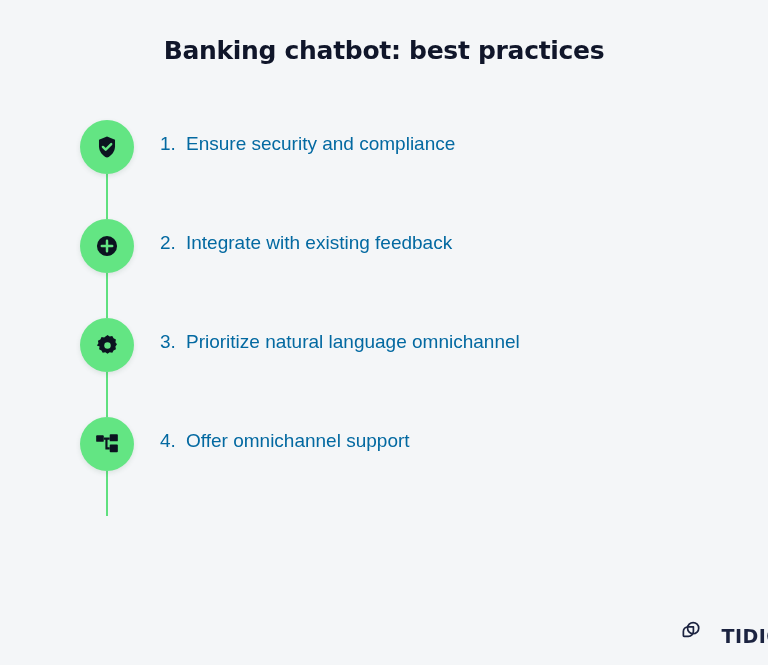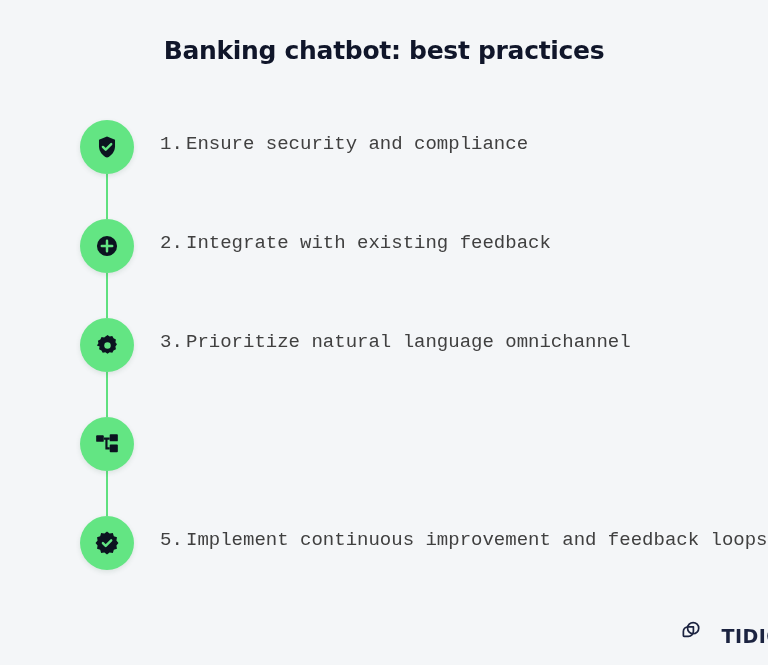--- a/index.html
+++ b/index.html
@@ -68,23 +68,23 @@
     justify-content: center;
     box-shadow: 0 2px 5px rgba(40, 90, 60, 0.12);
   }
   .bullet svg {
     display: block;
   }
   .step-text {
     position: absolute;
     left: 160px;
     top: 13px;
-    font-family: Liberation Mono, monospace;
+    font-family: Liberation Sans, sans-serif;
     font-size: 19px;
-    color: #404040;
+    color: #0369a1;
     white-space: nowrap;
   }
   .step-num {
     display: inline-block;
     width: 26px;
   }
 
   
   .logo {
     position: absolute;
@@ -164,35 +164,25 @@
       <div class="bullet">
         <span>
           <svg width="26" height="26" viewBox="0 0 24 24">
             <rect x="2" y="4" width="7" height="6" rx="0.8" fill="#0c1320"></rect>
             <rect x="14.5" y="3" width="7.5" height="6.5" rx="0.8" fill="#0c1320"></rect>
             <rect x="14.5" y="12.5" width="7.5" height="7" rx="0.8" fill="#0c1320"></rect>
             <path d="M9 7h5.5M11.5 7v9h3" stroke="#0c1320" stroke-width="2" fill="none"></path>
           </svg>
         </span>
       </div>
+      <div class="step-text">
+        <span class="step-num">4.</span><span>Offer omnichannel support</span>
+      </div>
     </div>
 
-    <div class="step">
-      <div class="bullet">
-        <span>
-          <svg width="26" height="26" viewBox="0 0 24 24">
-            <path d="M12 1.4l2.4 1.9 3-.5.9 2.9 2.9.9-.5 3 1.9 2.4-1.9 2.4.5 3-2.9.9-.9 2.9-3-.5-2.4 1.9-2.4-1.9-3 .5-.9-2.9-2.9-.9.5-3L1.4 12l1.9-2.4-.5-3 2.9-.9.9-2.9 3 .5L12 1.4z" fill="#0c1320"></path>
-            <path d="M8.2 12.1l2.6 2.6 5.1-5.2" stroke="#63e583" stroke-width="2.2" fill="none" stroke-linecap="round" stroke-linejoin="round"></path>
-          </svg>
-        </span>
-      </div>
-      <div class="step-text">
-        <span class="step-num">5.</span><span>Implement continuous improvement and feedback loops</span>
-      </div>
-    </div>
 
   </div>
 
   <div class="logo">
     <span class="logo-mark">
       <svg width="24" height="24" viewBox="0 0 28 28">
         <path d="M16.5 4.2c3.6 0 6.5 2.9 6.5 6.5s-2.9 6.5-6.5 6.5S10 14.3 10 10.7 12.9 4.2 16.5 4.2z" fill="none" stroke="#1b2340" stroke-width="2"></path>
         <path d="M11.6 9.1h5.2v5.3c0 3.2-2.6 5.8-5.8 5.8H5.9c-.5 0-.8-.4-.8-.9v-4.6c0-3.1 2.5-5.6 5.6-5.6h.9z" fill="none" stroke="#1b2340" stroke-width="2" stroke-linejoin="round"></path>
       </svg>
     </span>

